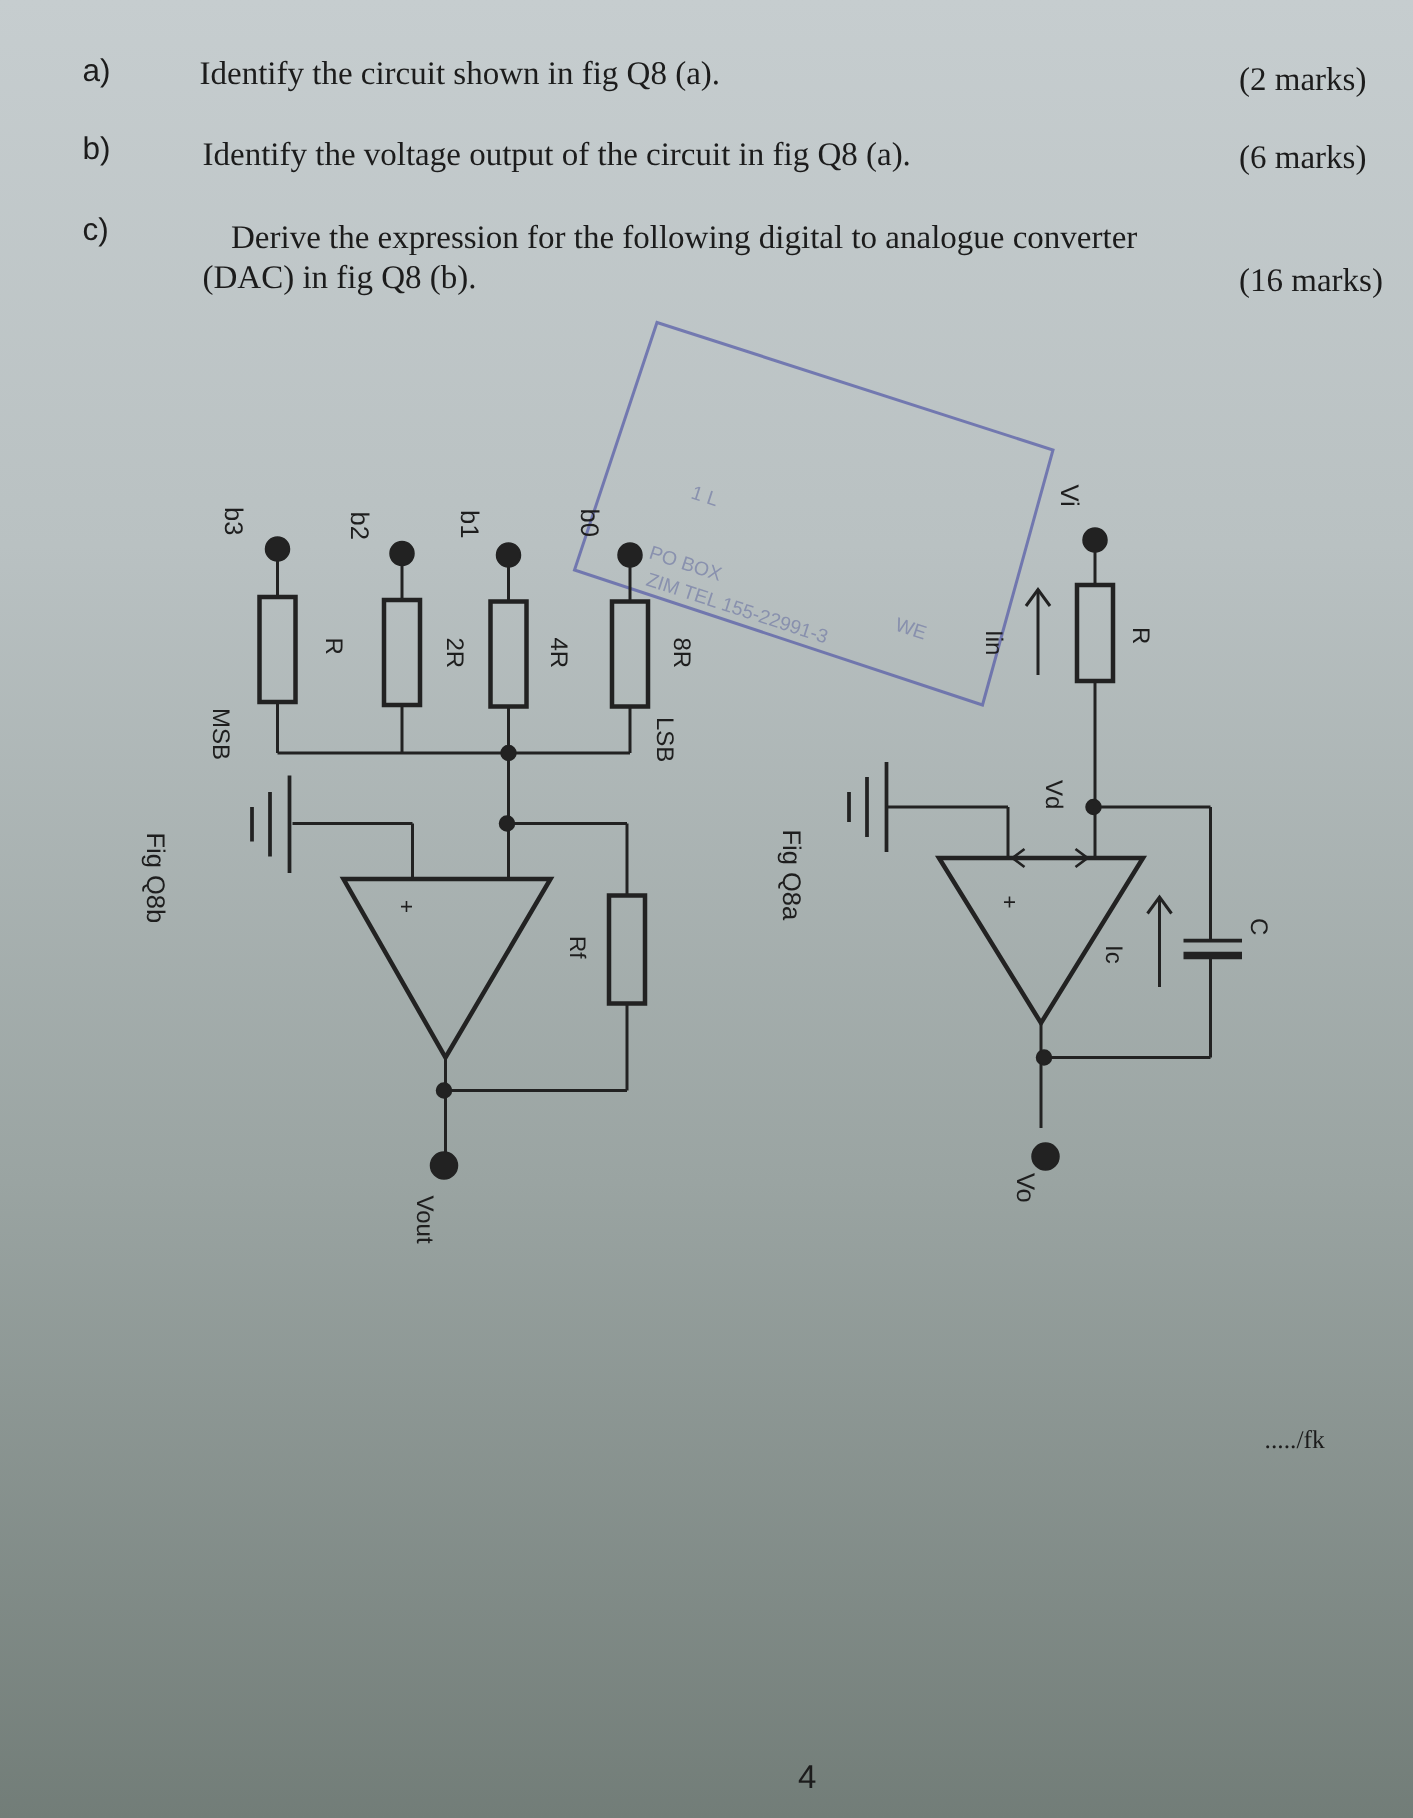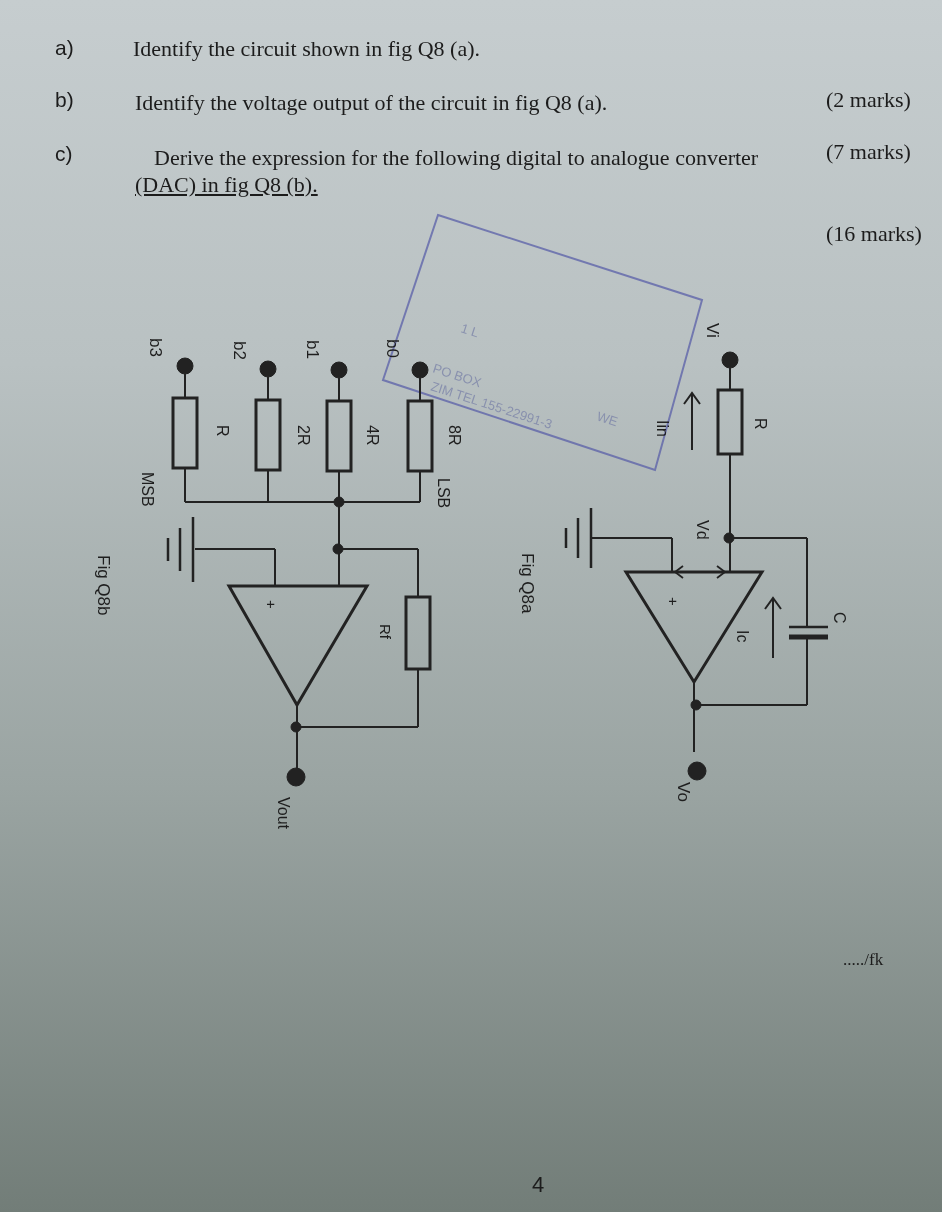--- a/index.html
+++ b/index.html
@@ -5,44 +5,44 @@
   html, body { margin:0; padding:0; }
   body {
     width:942px; height:1212px; overflow:hidden; position:relative;
     background: linear-gradient(180deg, #c6cdcf 0%, #b9c1c2 30%, #9aa4a2 65%, #727d78 100%);
     font-family: "Liberation Serif", serif;
     color:#1c1c1c;
   }
   .q-row { position:absolute; font-size:22px; white-space:nowrap; }
   .q-letter { position:absolute; font-family:"Liberation Sans", sans-serif; font-size:21px; }
   .q-text { position:absolute;text-align:center; }
-  .q-marks { position:absolute;margin-top:47px; }
+  .q-marks { position:absolute; }
   svg.circuits { position:absolute; left:0; top:0; }
   .stamp-text { fill:#7a82a8; font-family:"Liberation Sans", sans-serif; font-size:13px; opacity:.75; }
   .lbl { font-family:"Liberation Sans", sans-serif; fill:#1e1e1e; }
   .footer-note { position:absolute; left:843px; top:950px; font-size:17px; }
   .page-num { position:absolute; left:532px; top:1172px; font-size:22px; font-family:"Liberation Sans", sans-serif; }
 </style>
 </head>
 <body>
 
 <div>
   <span class="q-letter" style="left:55px;top:36px;">a)</span>
   <span class="q-row q-text" style="left:133px;top:36px;">Identify the circuit shown in fig Q8 (a).</span>
   <span class="q-row q-marks" style="left:826px;top:40px;">(2 marks)</span>
 </div>
 <div>
   <span class="q-letter" style="left:55px;top:88px;">b)</span>
   <span class="q-row q-text" style="left:135px;top:90px;">Identify the voltage output of the circuit in fig Q8 (a).</span>
-  <span class="q-row q-marks" style="left:826px;top:92px;">(7 marks)</span>
+  <span class="q-row q-marks" style="left:826px;top:92px;">(6 marks)</span>
 </div>
 <div>
   <span class="q-letter" style="left:55px;top:142px;">c)</span>
   <span class="q-row q-text" style="left:154px;top:145px;">Derive the expression for the following digital to analogue converter</span>
-  <span class="q-row q-text" style="left:135px;top:172px;text-decoration:underline;">(DAC) in fig Q8 (b).</span>
+  <span class="q-row q-text" style="left:135px;top:172px;">(DAC) in fig Q8 (b).</span>
   <span class="q-row q-marks" style="left:826px;top:174px;">(16 marks)</span>
 </div>
 
 <svg class="circuits" width="942" height="1212" viewBox="0 0 942 1212">
 
   <g>
     <polygon points="438,215 702,300 655,470 383,380" fill="none" stroke="#5a5fa8" stroke-width="2" opacity=".75"></polygon>
     <text class="stamp-text" transform="translate(460,332) rotate(18)" font-size="18">1 L</text>
     <text class="stamp-text" transform="translate(432,372) rotate(18)">PO BOX</text>
     <text class="stamp-text" transform="translate(430,390) rotate(18)">ZIM TEL 155-22991-3</text>

